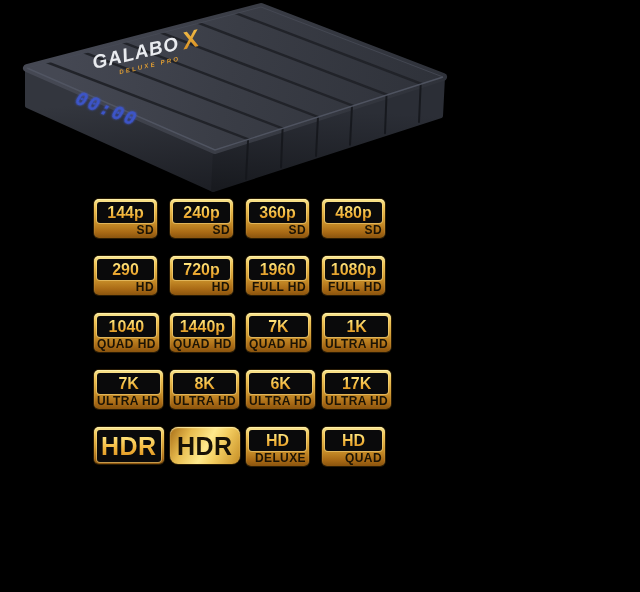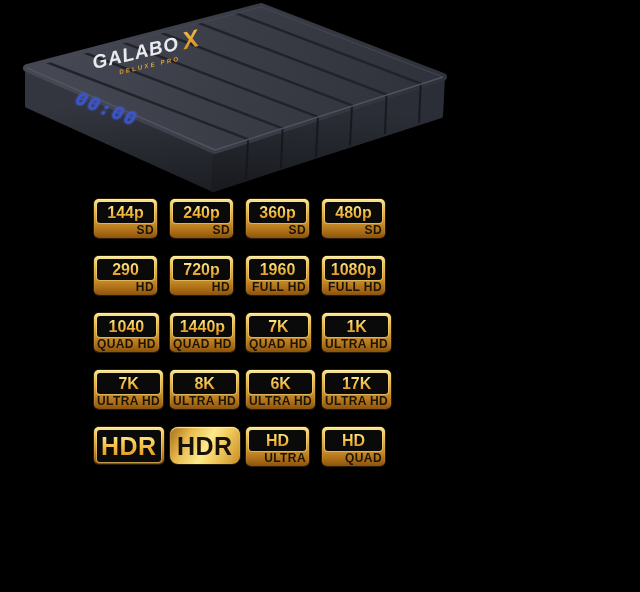--- a/index.html
+++ b/index.html
@@ -203,21 +203,21 @@
         <div class="lbl">ULTRA HD</div>
       </div>
       <div class="badge hdr-outline">
         <div class="res"><span class="goldtext">HDR</span></div>
       </div>
       <div class="badge hdr-solid">
         <div class="res"><span class="goldtext">HDR</span></div>
       </div>
       <div class="badge std">
         <div class="res"><span class="goldtext">HD</span></div>
-        <div class="lbl">ULTRA</div>
+        <div class="lbl">DELUXE</div>
       </div>
       <div class="badge std">
         <div class="res"><span class="goldtext">HD</span></div>
         <div class="lbl">QUAD</div>
       </div>
     </div>
 
 </div>
 
 </body></html>

